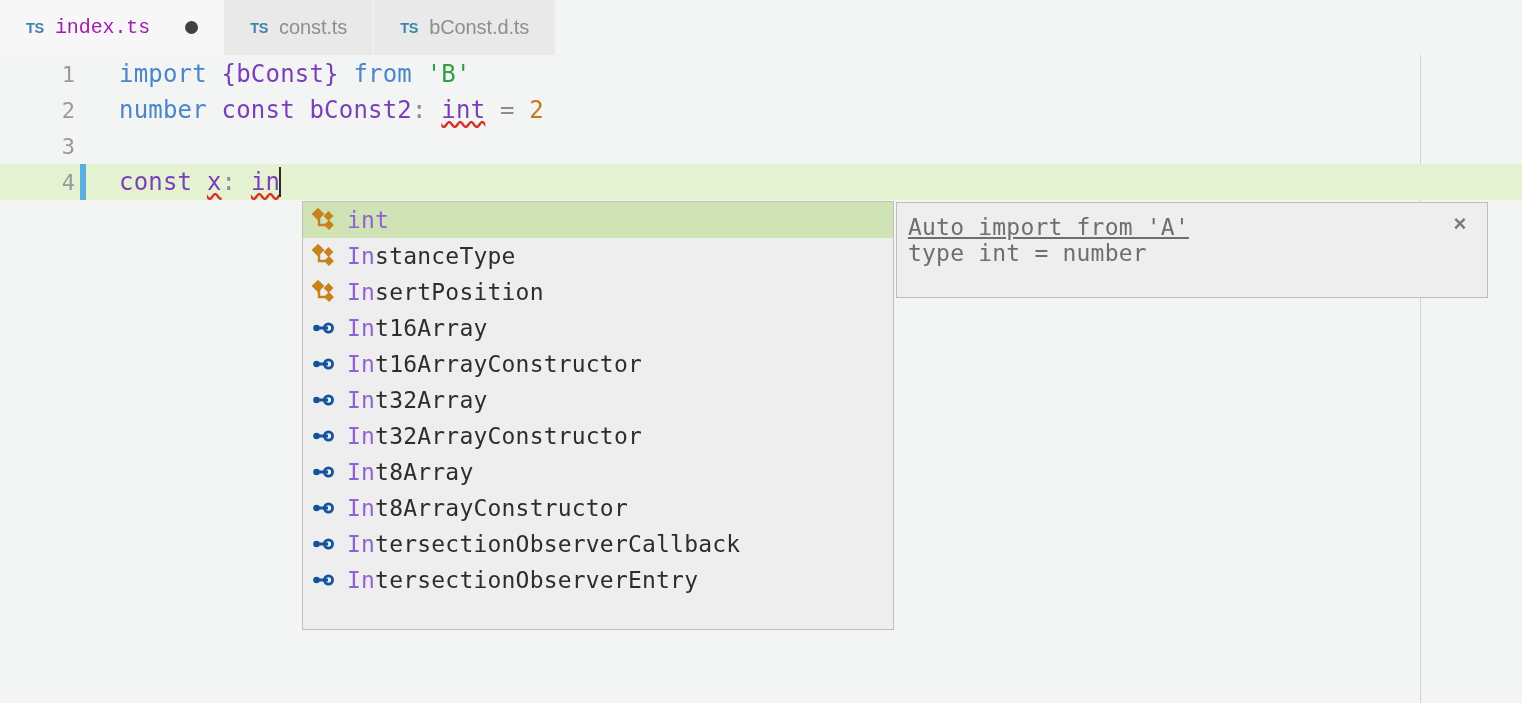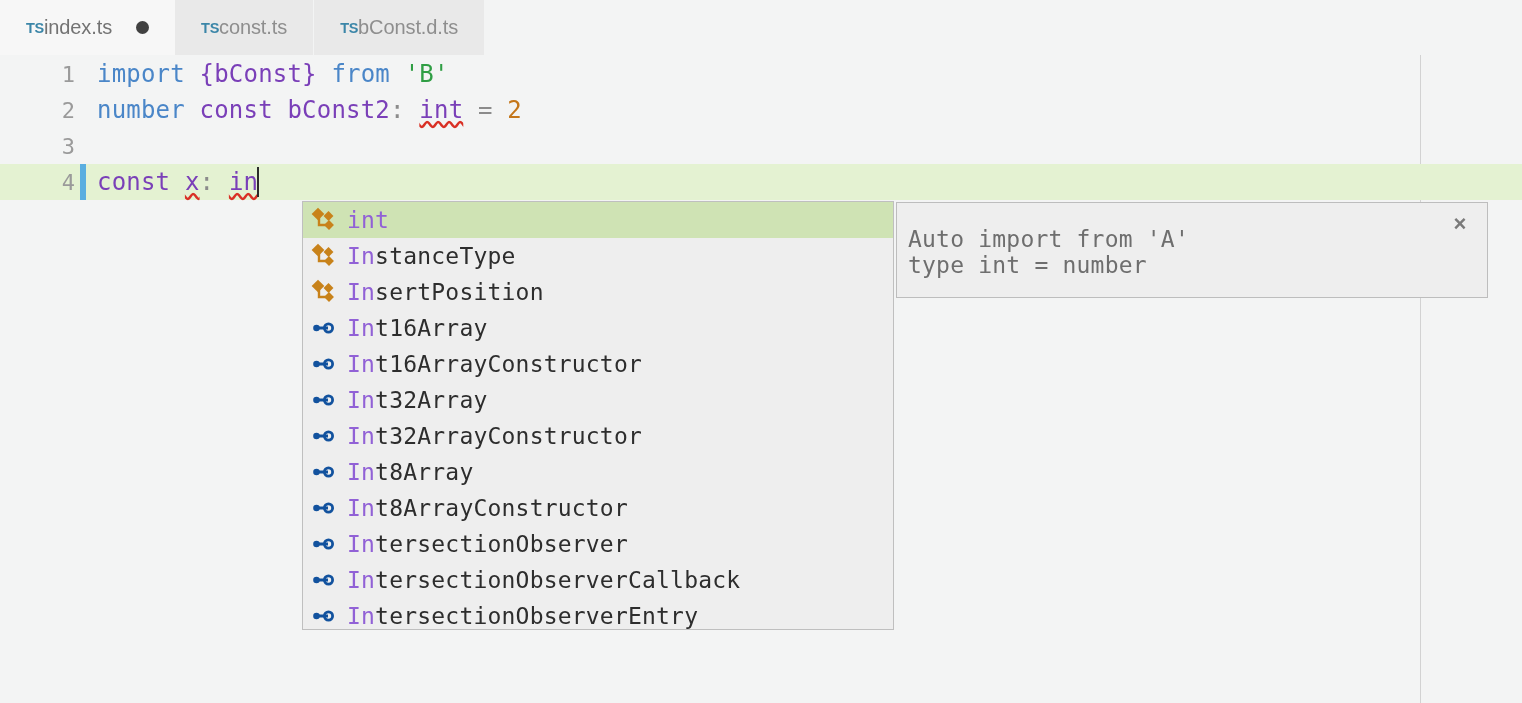--- a/index.html
+++ b/index.html
@@ -16,31 +16,32 @@
   #tabbar{
     position:absolute;left:0;top:0;width:1522px;height:55px;
     background:#f3f4f4;
     display:flex;align-items:stretch;
   }
   .tab{
     display:flex;align-items:center;
     padding:0 26px;
     height:55px;
     box-sizing:border-box;
+    gap:11px;
     cursor:default;
   }
   .tab.active{background:#f7f7f7;}
   .tab.inactive{background:#e9e9e9;border-right:1px solid #f3f4f4;}
   .ts-badge{
     font-size:14.5px;font-weight:bold;color:#3b86a8;
     letter-spacing:-0.3px;
     font-family:"Liberation Sans",sans-serif;
   }
   .tab-title{font-size:20px;letter-spacing:-0.1px;}
-  .tab.active .tab-title{color:#737373;}
+  .tab.active .tab-title{color:#a21caf;font-family:Liberation Mono, monospace;}
   .tab.inactive .tab-title{color:#8e8e8e;}
   .dirty-dot{
     width:13px;height:13px;border-radius:50%;
     background:#414141;margin-left:24px;
   }
 
   
   #editor{
     position:absolute;left:0;top:55px;width:1522px;height:648px;
     background:#f3f4f4;
@@ -64,21 +65,21 @@
   .gutter-mark{
     width:12px;height:36px;flex:0 0 auto;position:relative;
   }
   .gutter-mark.marked::after{
     content:"";position:absolute;left:5px;top:0;
     width:6px;height:36px;background:#5aaee0;
   }
   .code{
     font-size:24px;
     white-space:pre;
-    margin-left:10px;
+    margin-left:32px;
     letter-spacing:0.2px;
     font-family:"DejaVu Sans Mono","Liberation Mono",monospace;
   }
   .kw{color:#4a86c8;}
   .id{color:#7a3fb8;}
   .str{color:#2f9e44;}
   .num{color:#c4761a;}
   .op{color:#8b8b8b;}
   .plain{color:#333;}
   .err{
@@ -126,21 +127,21 @@
   #docpop{
     position:absolute;left:896px;top:202px;width:592px;height:96px;
     background:#eeeeee;border:1px solid #bdbdbd;
     box-sizing:border-box;
   }
   .docline{
     font-family:"DejaVu Sans Mono","Liberation Mono",monospace;
     font-size:23px;color:#6e6e6e;white-space:pre;
     margin-left:11px;letter-spacing:0.2px;
   }
-  #docline1{margin-top:23px;}
+  #docline1{margin-top:11px;text-decoration:underline;}
   #docline2{}
   #docclose{
     position:absolute;right:14px;top:8px;
     width:26px;height:26px;
     display:flex;align-items:center;justify-content:center;
     color:#7a7a7a;font-size:22px;font-weight:bold;
     font-family:"Liberation Sans",sans-serif;
     cursor:default;line-height:1;
   }
 </style>
@@ -270,28 +271,20 @@
         <circle cx="17.5" cy="13" r="4.1" fill="none" stroke="#12529e" stroke-width="2.8"></circle>
       </svg>
       <span class="citem-label"><span class="match">In</span><span>t8ArrayConstructor</span></span>
     </div>
     <div class="citem">
       <svg viewBox="0 0 26 26" class="cicon">
         <rect x="5" y="11.5" width="12" height="3" fill="#12529e"></rect>
         <circle cx="5.5" cy="13" r="3.3" fill="#12529e"></circle>
         <circle cx="17.5" cy="13" r="4.1" fill="none" stroke="#12529e" stroke-width="2.8"></circle>
       </svg>
-      <span class="citem-label"><span class="match">In</span><span>tersectionObserver</span></span>
-    </div>
-    <div class="citem">
-      <svg viewBox="0 0 26 26" class="cicon">
-        <rect x="5" y="11.5" width="12" height="3" fill="#12529e"></rect>
-        <circle cx="5.5" cy="13" r="3.3" fill="#12529e"></circle>
-        <circle cx="17.5" cy="13" r="4.1" fill="none" stroke="#12529e" stroke-width="2.8"></circle>
-      </svg>
       <span class="citem-label"><span class="match">In</span><span>tersectionObserverCallback</span></span>
     </div>
     <div class="citem">
       <svg viewBox="0 0 26 26" class="cicon">
         <rect x="5" y="11.5" width="12" height="3" fill="#12529e"></rect>
         <circle cx="5.5" cy="13" r="3.3" fill="#12529e"></circle>
         <circle cx="17.5" cy="13" r="4.1" fill="none" stroke="#12529e" stroke-width="2.8"></circle>
       </svg>
       <span class="citem-label"><span class="match">In</span><span>tersectionObserverEntry</span></span>
     </div>

